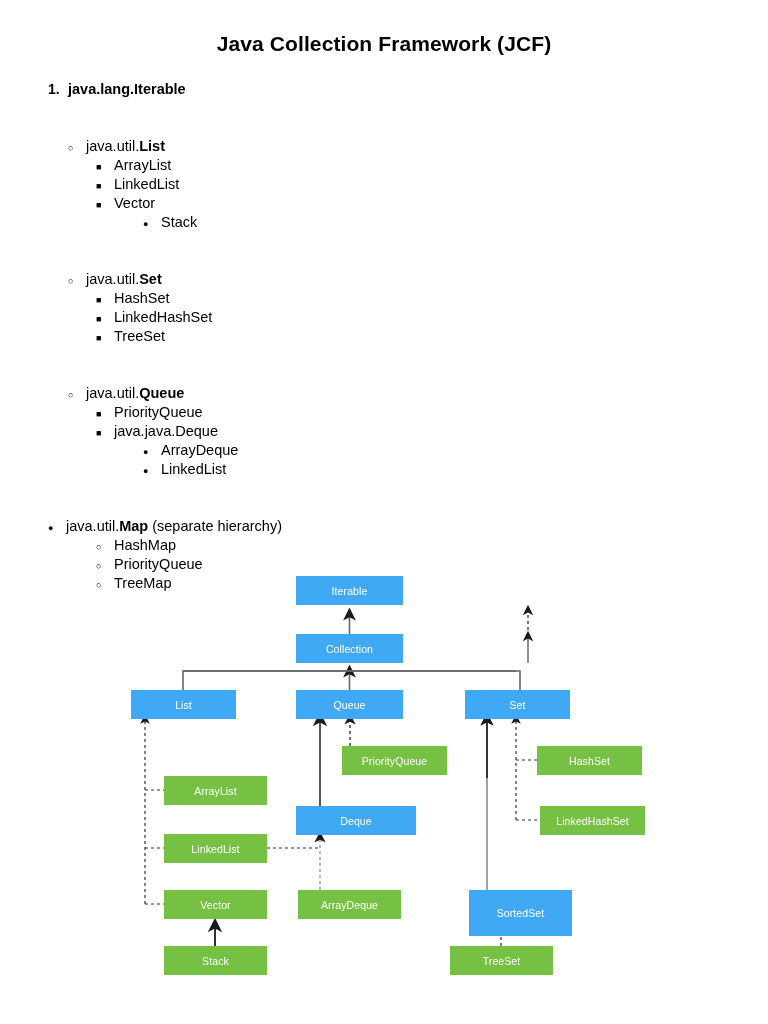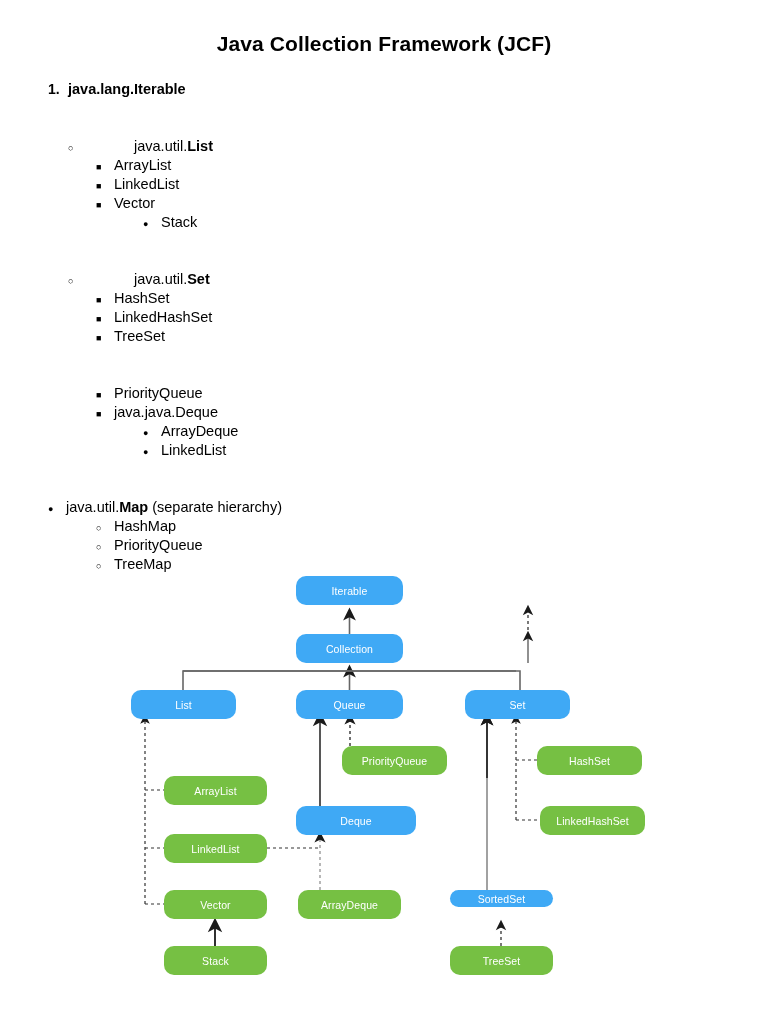--- a/index.html
+++ b/index.html
@@ -51,21 +51,21 @@
   }
   .bullet.num { font-weight: bold; font-size: 14px; width: 20px; flex-basis: 20px; }
   .bullet.disc::before { content: "\25CF"; font-size: 9px; }
   .bullet.circ::before { content: "\25CB"; font-size: 9px; }
   .bullet.sq::before  { content: "\25A0"; font-size: 9px; }
   .bullet.disc2::before { content: "\25CF"; font-size: 9px; }
   .txt { font-size: 14.5px; }
   .txt b { font-weight: bold; }
 
   .lvl1 { padding-left: 48px; }
-  .lvl2 { padding-left: 68px; gap: 48px; }
+  .lvl2 { padding-left: 68px; }
   .lvl3 { padding-left: 96px; }
   .lvl4 { padding-left: 143px; }
   .lvl-map2 { padding-left: 96px; }
   .gap-sm { height: 19px; }
   .gap-md { height: 19px; }
 
   
   .diagram {
     position: absolute;
     left: 0; top: 548px;
@@ -75,21 +75,20 @@
   .diagram svg { position: absolute; left: 0; top: 0; }
   .node {
     position: absolute;
     box-sizing: border-box;
     display: flex;
     align-items: center;
     justify-content: center;
     font-size: 10.5px;
     color: #ffffff;
     letter-spacing: 0.1px;
-    border-radius: 10px;
   }
   .node.iface { background: #3FA9F5; }
   .node.cls   { background: #76C043; }
 
   
   .legend { position: absolute; left: 0; top: 0; width: 768px; height: 120px; }
   .legend-swatch {
     position: absolute;
     width: 45px; height: 15px;
   }
@@ -153,20 +152,24 @@
     <span class="txt">LinkedHashSet</span>
   </div>
   <div class="row lvl3">
     <span class="bullet sq"></span>
     <span class="txt">TreeSet</span>
   </div>
 
   <div class="gap-md"></div>
   <div class="gap-sm"></div>
 
+  <div class="row lvl2">
+    <span class="bullet circ"></span>
+    <span class="txt"><span>java.util.</span><b>Queue</b></span>
+  </div>
   <div class="row lvl3">
     <span class="bullet sq"></span>
     <span class="txt">PriorityQueue</span>
   </div>
   <div class="row lvl3">
     <span class="bullet sq"></span>
     <span class="txt">java.java.Deque</span>
   </div>
   <div class="row lvl4">
     <span class="bullet disc2"></span>
@@ -278,21 +281,21 @@
   </div>
   <div class="node cls" style="left:164px;top:286px;width:103px;height:29px;">
     <span>LinkedList</span>
   </div>
   <div class="node cls" style="left:164px;top:342px;width:103px;height:29px;">
     <span>Vector</span>
   </div>
   <div class="node cls" style="left:298px;top:342px;width:103px;height:29px;">
     <span>ArrayDeque</span>
   </div>
-  <div class="node iface" style="left:450px;top:342px;width:103px;height:17px;">
+  <div class="node iface" style="left:469px;top:342px;width:103px;height:46px;">
     <span>SortedSet</span>
   </div>
   <div class="node cls" style="left:164px;top:398px;width:103px;height:29px;">
     <span>Stack</span>
   </div>
   <div class="node cls" style="left:450px;top:398px;width:103px;height:29px;">
     <span>TreeSet</span>
   </div>
 
 

